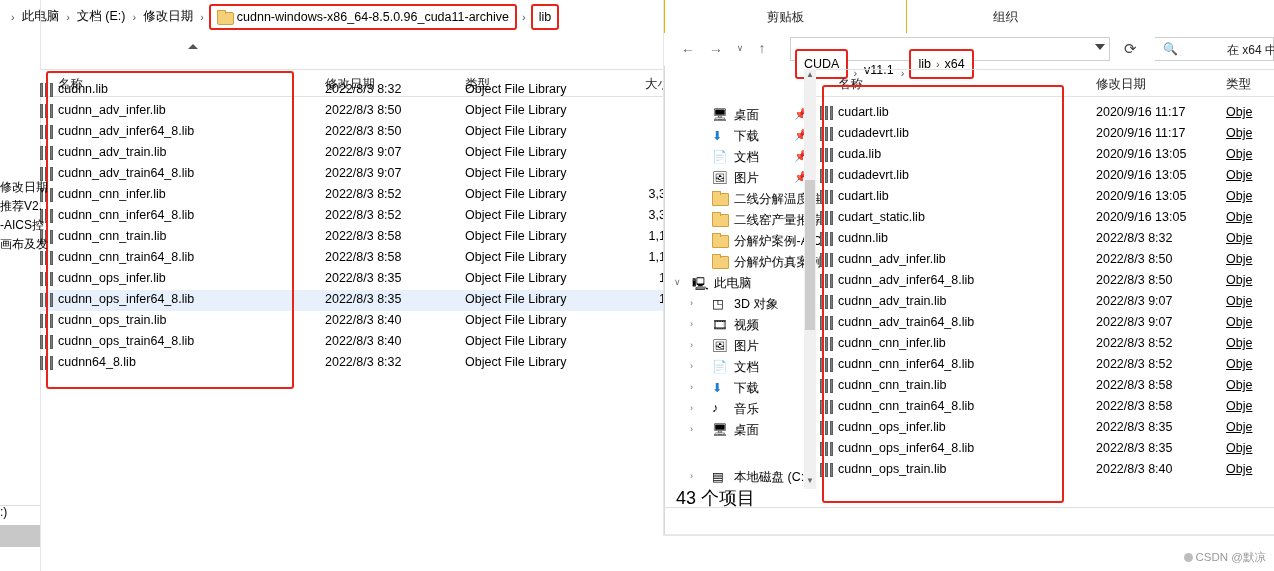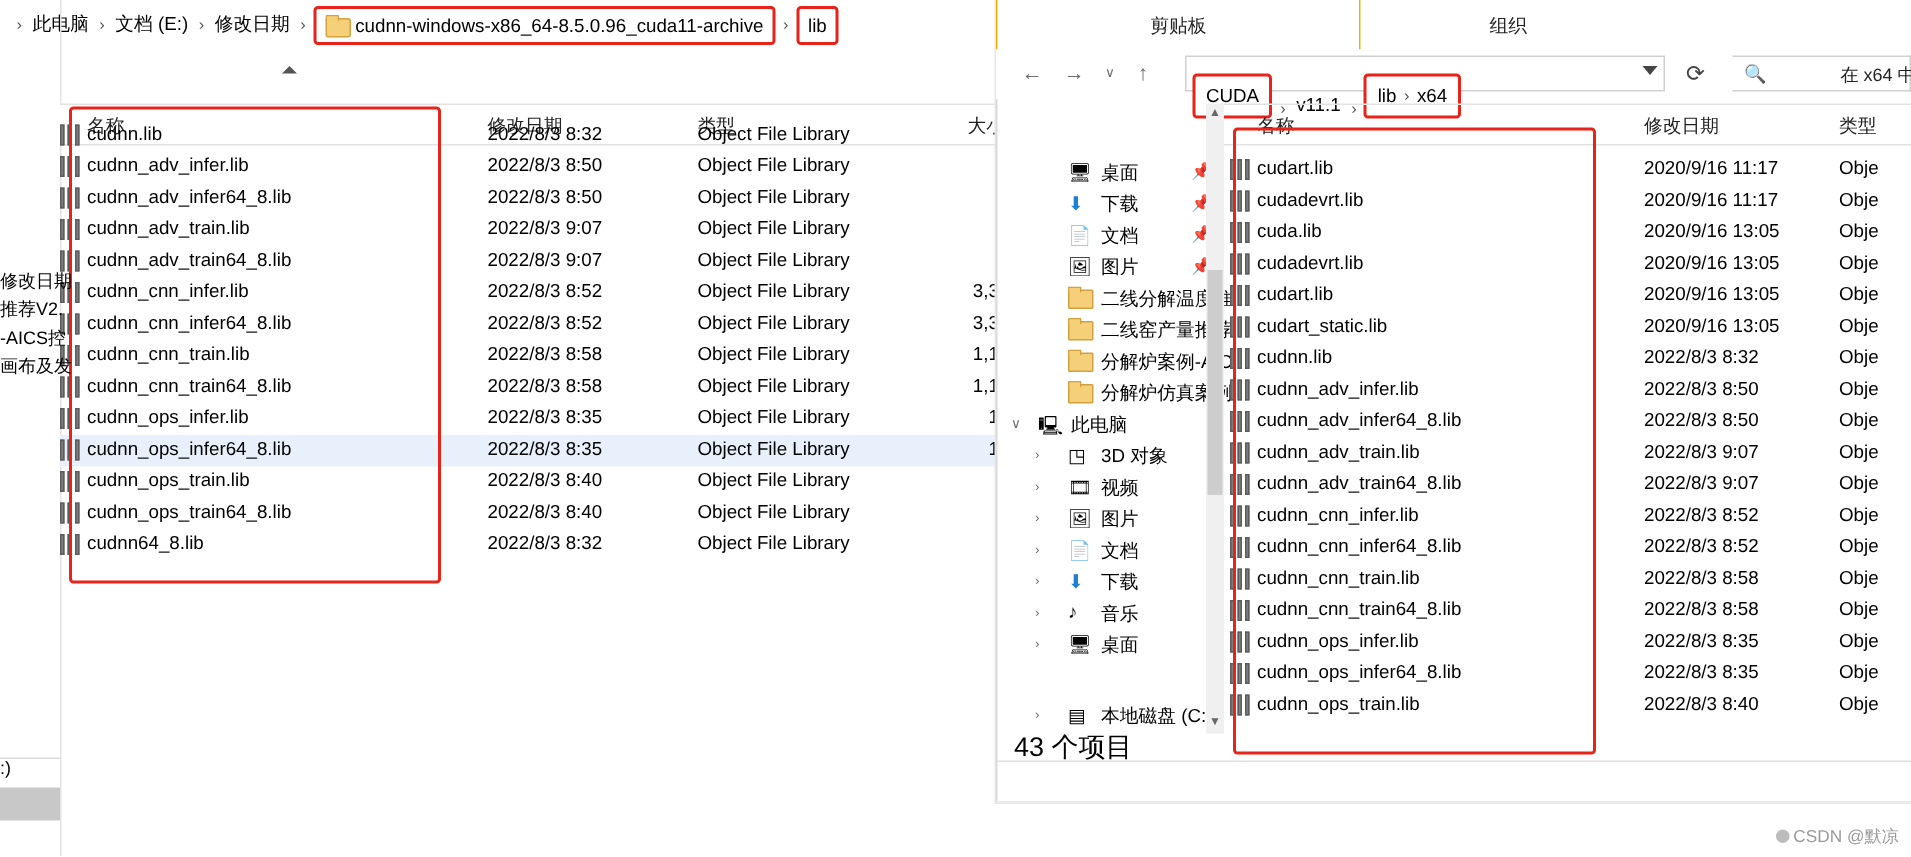--- a/index.html
+++ b/index.html
@@ -137,21 +137,21 @@
     border-top:1px solid #e2e2e2; border-bottom:1px solid #e2e2e2;
   }
   #right-col-header .ch { position:absolute; top:6px; font-size:12.5px; color:#222; }
   #right-list-box {
     position:absolute; left:822px; top:85px; width:242px; height:418px;
     border:2px solid #e8231a; border-radius:3px; pointer-events:none;
   }
   .rrow { position:absolute; left:816px; width:458px; height:21.4px; }
   .rname { position:absolute; left:22px; top:2px; font-size:12.5px; white-space:nowrap; }
   .rdate { position:absolute; left:280px; top:2px; font-size:12.5px; }
-  .rtype { position:absolute; left:410px; top:2px; font-size:12.5px; }
+  .rtype { position:absolute; left:410px; top:2px; font-size:12.5px;text-decoration:underline; }
   .rrow .libicon { left:4px; }
 
   #status-bar { position:absolute; left:664px; top:483px; width:610px; height:24px; }
   #status-text { position:absolute; left:676px; top:486px; font-size:18px; }
   #right-bottom-border { position:absolute; left:664px; top:507px; width:610px; height:1px; background:#e0e0e0;}
   #right-frame-bottom { position:absolute; left:664px; top:534px; width:610px; height:1px; background:#e9e9e9;}
 
   #watermark { position:absolute; right:8px; bottom:6px; font-size:11.5px; color:#9a9a9a; }
   #wm-dot { display:inline-block; width:9px; height:9px; border-radius:50%; background:#bdbdbd; margin-right:3px; vertical-align:-1px;}
   #left-grayline { position:absolute; left:0; top:505px; width:40px; height:1px; background:#dcdcdc;}

